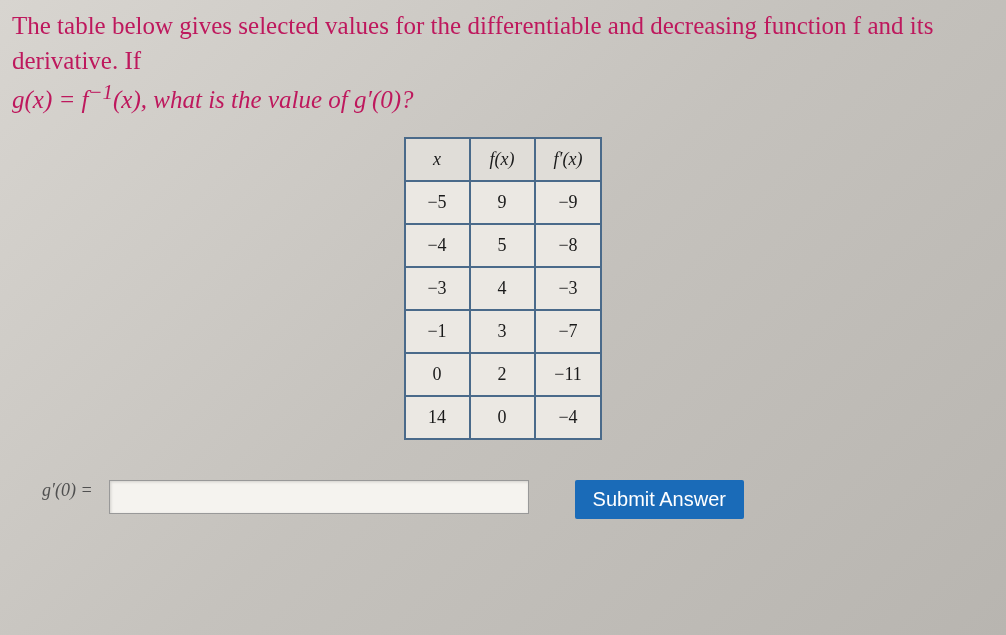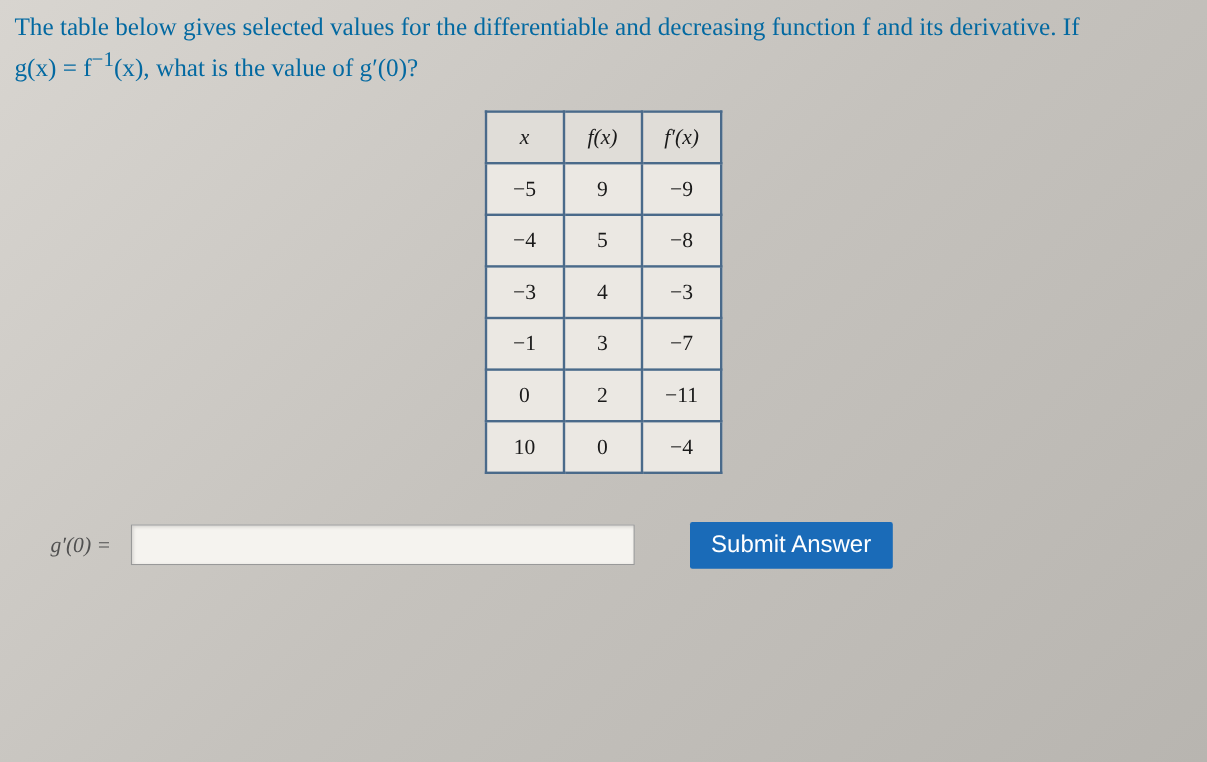--- a/index.html
+++ b/index.html
@@ -11,26 +11,27 @@
       font-family: Georgia, 'Times New Roman', serif;
       background: linear-gradient(135deg, #d8d5d0 0%, #c5c2bd 50%, #b8b5b0 100%);
       width: 1006px;
       height: 635px;
       padding: 8px 12px;
       color: #1a1a1a;
       position: relative;
       overflow: hidden;
     }
     .problem-text {
-      font-size: 21px;
+      font-size: 25px;
       line-height: 1.4;
       margin-bottom: 20px;
-      color: #0369a1;
+      color: #be185d;
     }
     .problem-text .math-var {
+      font-style: italic;
       font-family: 'Times New Roman', serif;
     }
     .table-container {
       display: flex;
       justify-content: center;
       margin: 20px 0 35px 0;
     }
     table {
       border-collapse: collapse;
       background: #e8e5e0;
@@ -63,21 +64,20 @@
       font-weight: bold;
       color: #1a1a1a;
     }
     .attempt-text {
       color: #888;
       font-size: 14px;
       margin-left: 8px;
     }
     .input-row {
       display: flex;
-      align-items: center;
       gap: 16px;
     }
     .input-label {
       font-family: 'Times New Roman', serif;
       font-style: italic;
       font-size: 18px;
       color: #505050;
     }
     .answer-input {
       width: 420px;
@@ -146,21 +146,21 @@
         <td>−1</td>
         <td>3</td>
         <td>−7</td>
       </tr>
       <tr>
         <td>0</td>
         <td>2</td>
         <td>−11</td>
       </tr>
       <tr>
-        <td>10</td>
+        <td>14</td>
         <td>0</td>
         <td>−4</td>
       </tr>
     </tbody>
   </table>
 </div>
 
 <div class="answer-section">
   <div class="input-row">
     <span class="input-label">g′(0) =</span>

